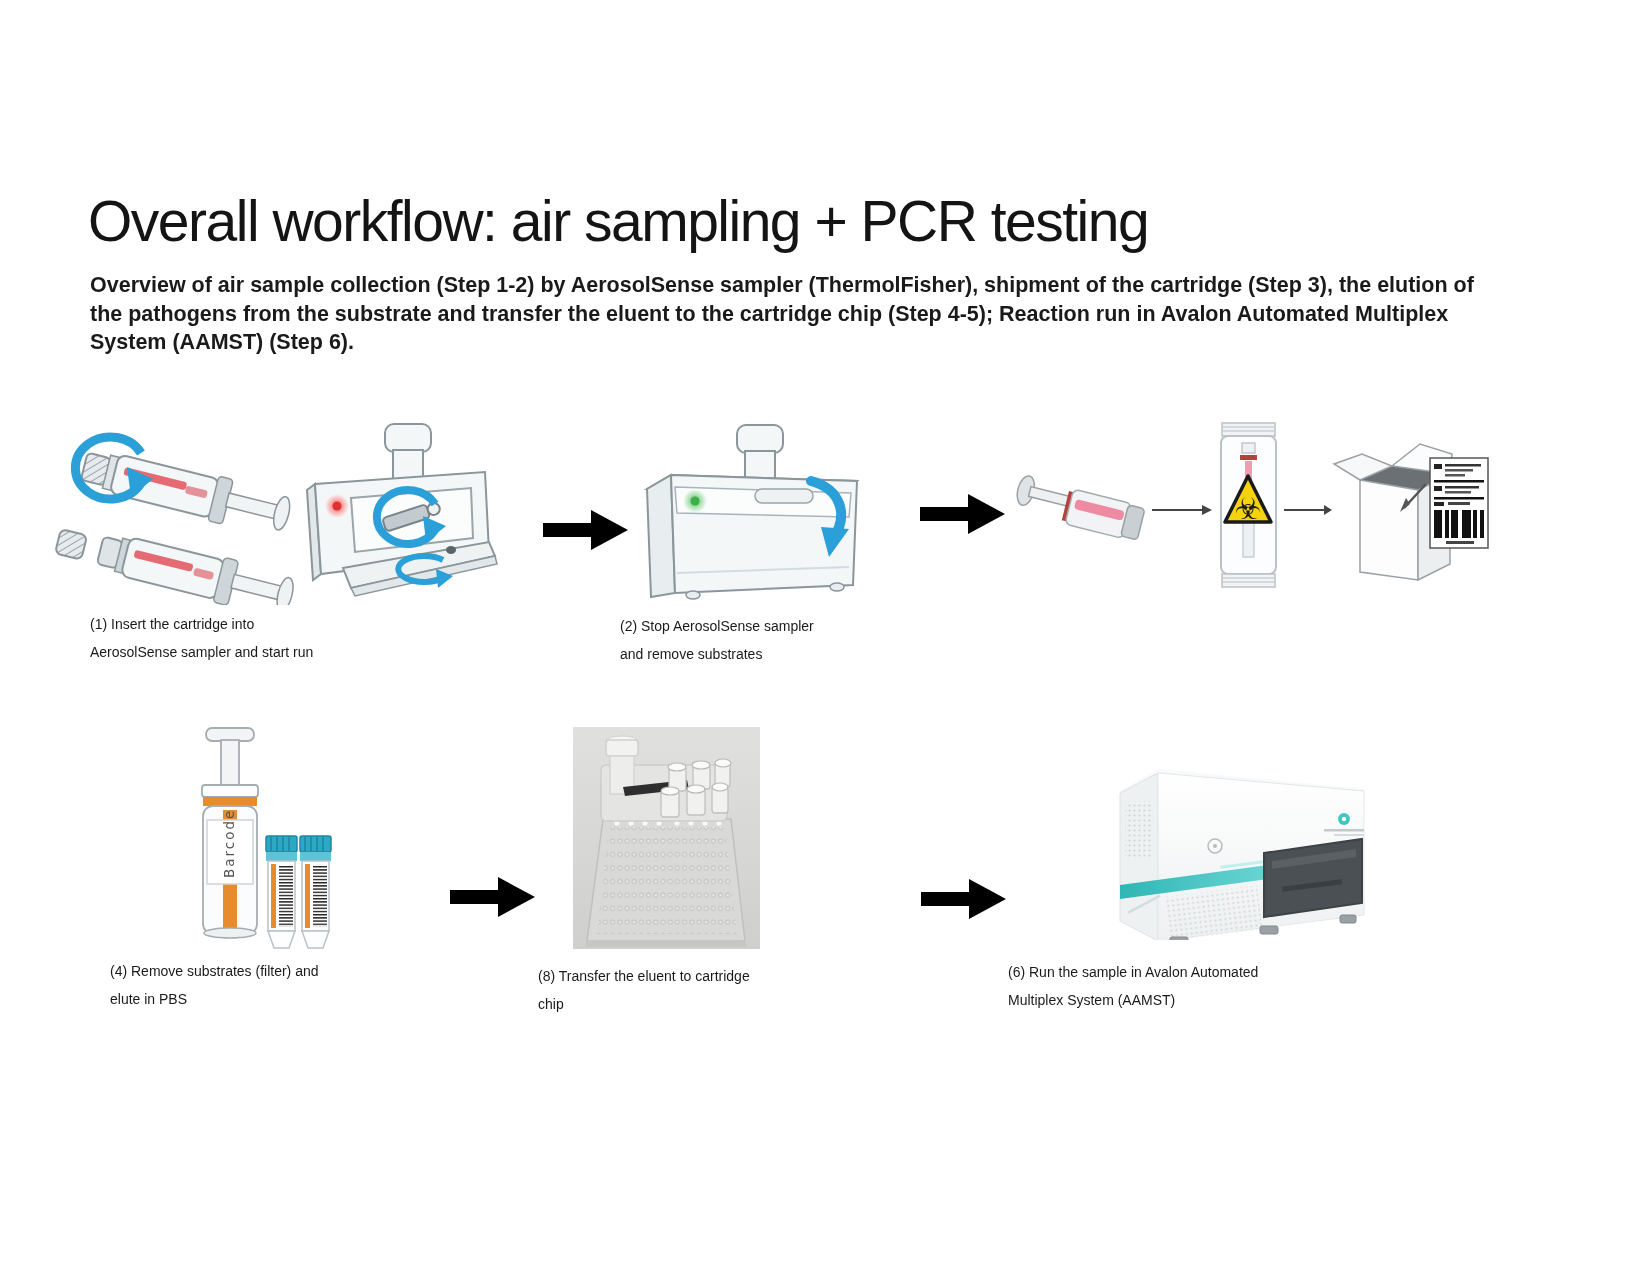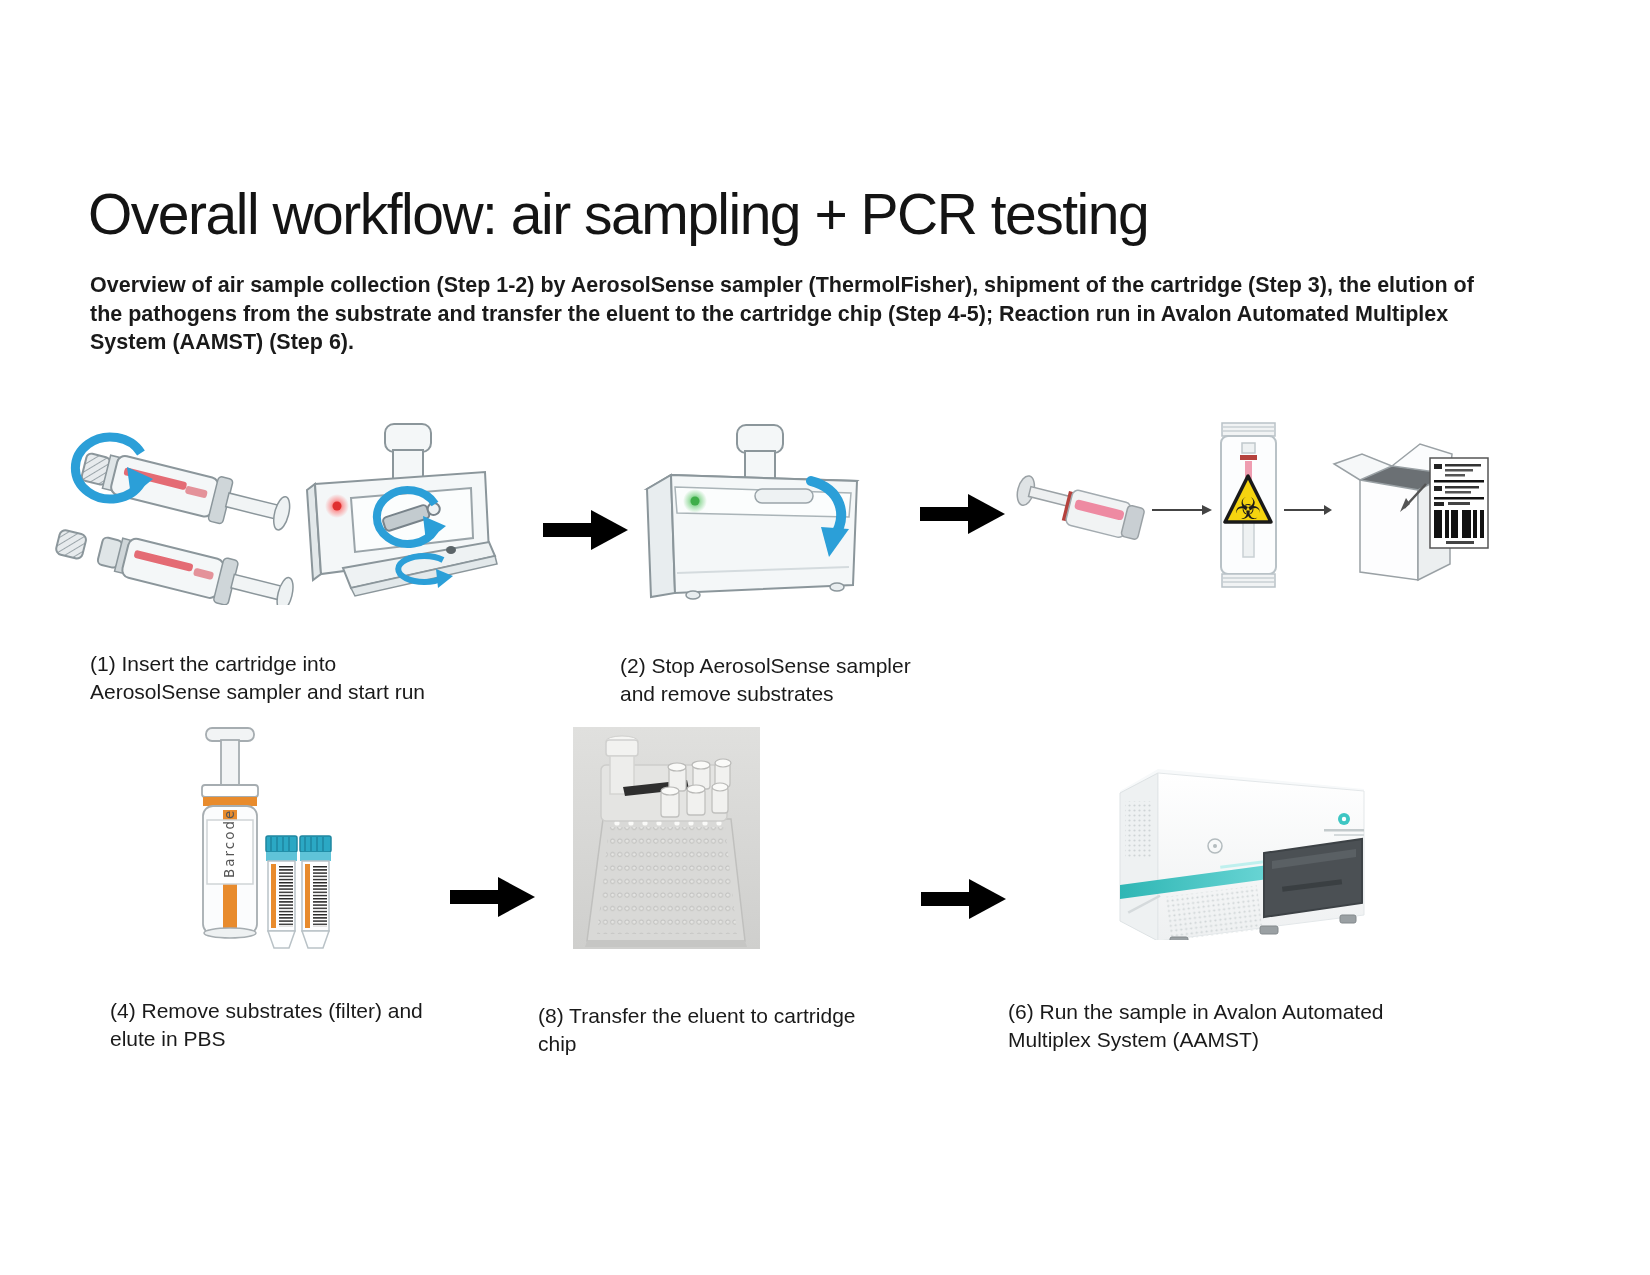--- a/index.html
+++ b/index.html
@@ -3,25 +3,25 @@
 <meta charset="utf-8">
 <style>
   * { margin:0; padding:0; box-sizing:border-box; }
   body { background:#fff; }
   .slide {
     position:relative; width:1650px; height:1275px; background:#ffffff;
     font-family:"Liberation Sans", sans-serif; overflow:hidden;
   }
   .abs { position:absolute; }
   .title {
-    left:88px; top:181px; font-size:57px; font-weight:400;
+    left:88px; top:188px; font-size:57px; font-weight:400;
     letter-spacing:-1.5px; color:#141414; white-space:nowrap;
   }
   .intro { left:90px; top:271px; color:#1a1a1a; font-size:21.5px; line-height:28.5px;font-weight:bold; }
-  .caption { color:#1a1a1a; font-size:21px; line-height:28px;margin-top:40px; }
+  .caption { color:#1a1a1a; font-size:14px; line-height:28px; }
   svg { display:block; }
 </style>
 </head>
 <body>
 
 <div class="slide">
 
   <div class="abs title">Overall workflow: air sampling + PCR testing</div>
   <div class="abs intro">
     <div>Overview of air sample collection (Step 1-2) by AerosolSense sampler (ThermolFisher), shipment of the cartridge (Step 3), the elution of</div>

